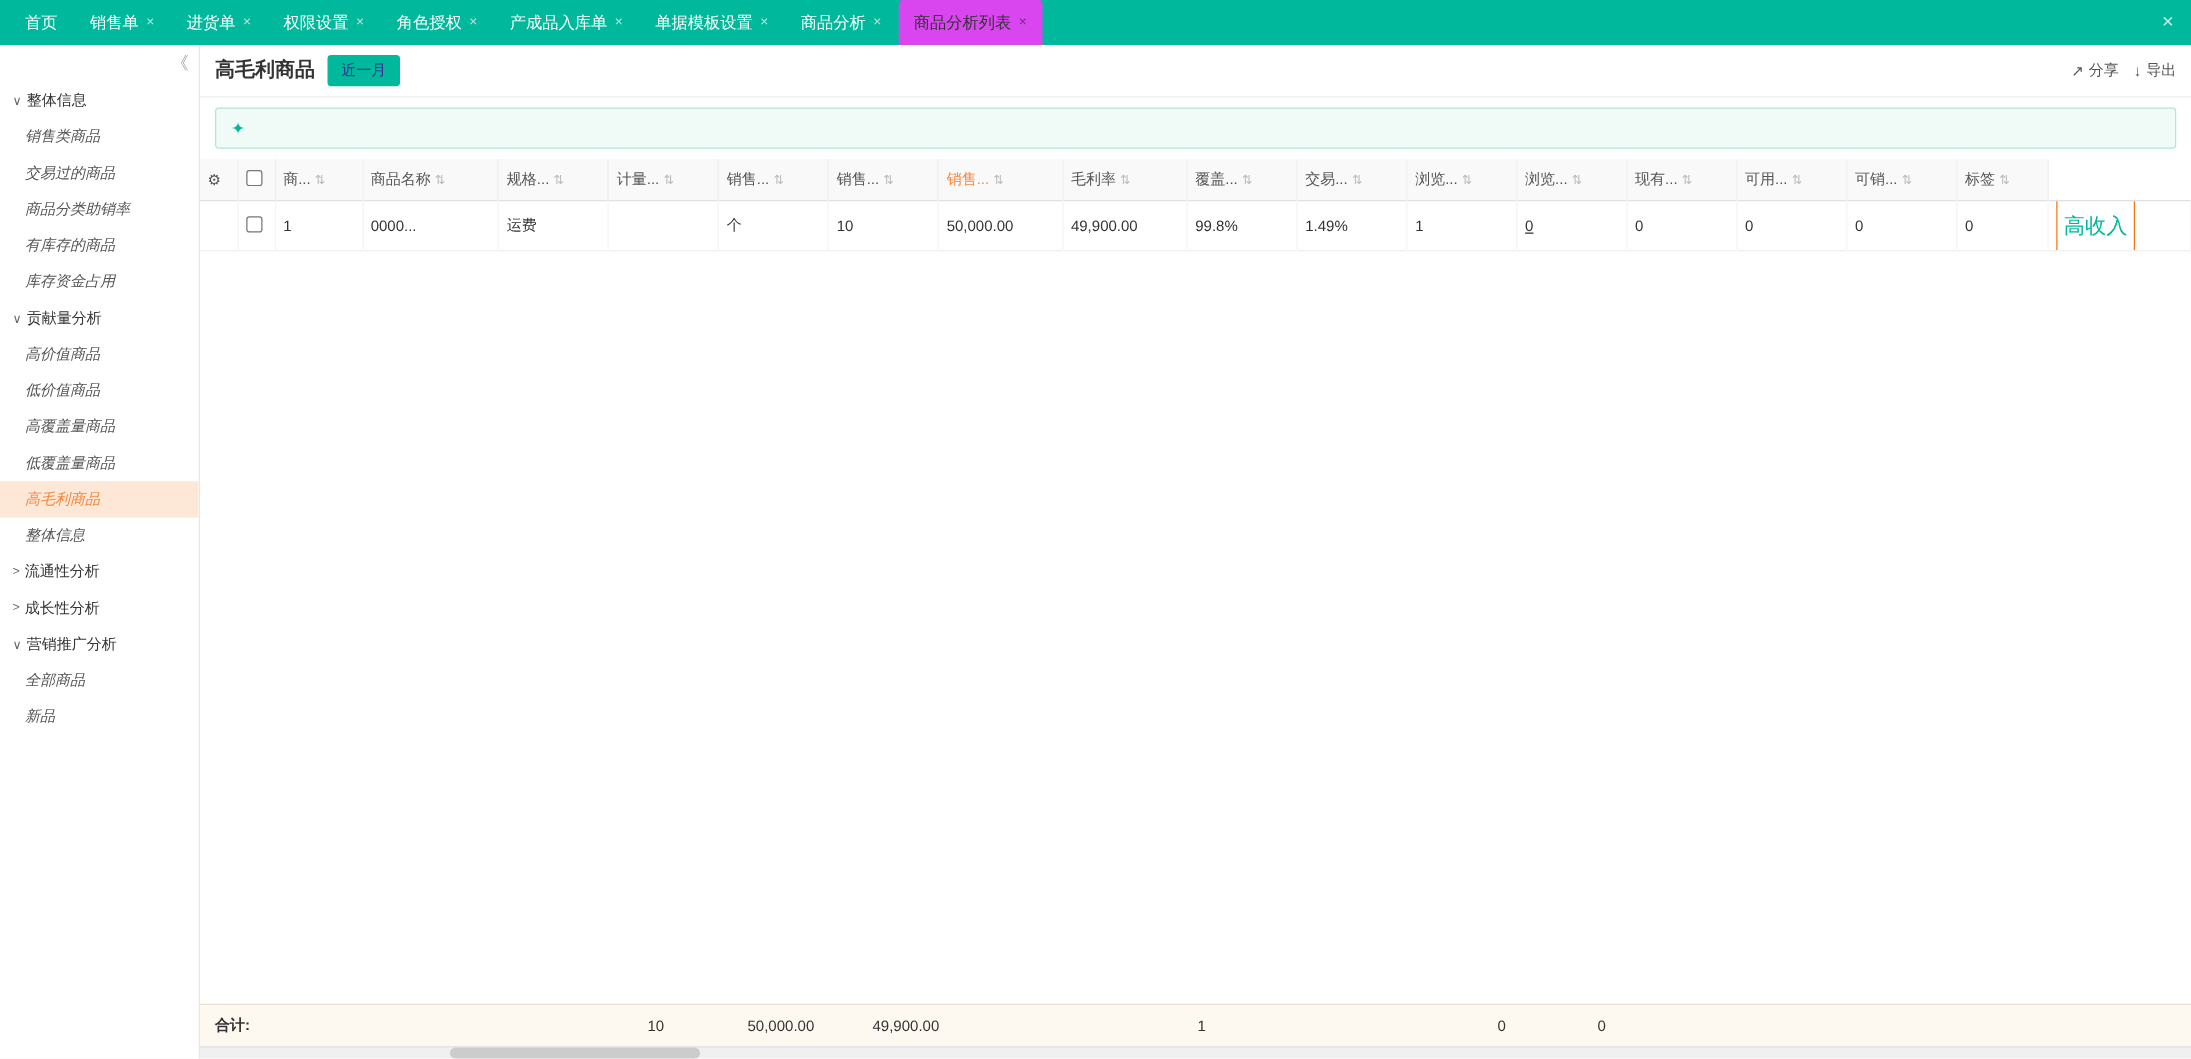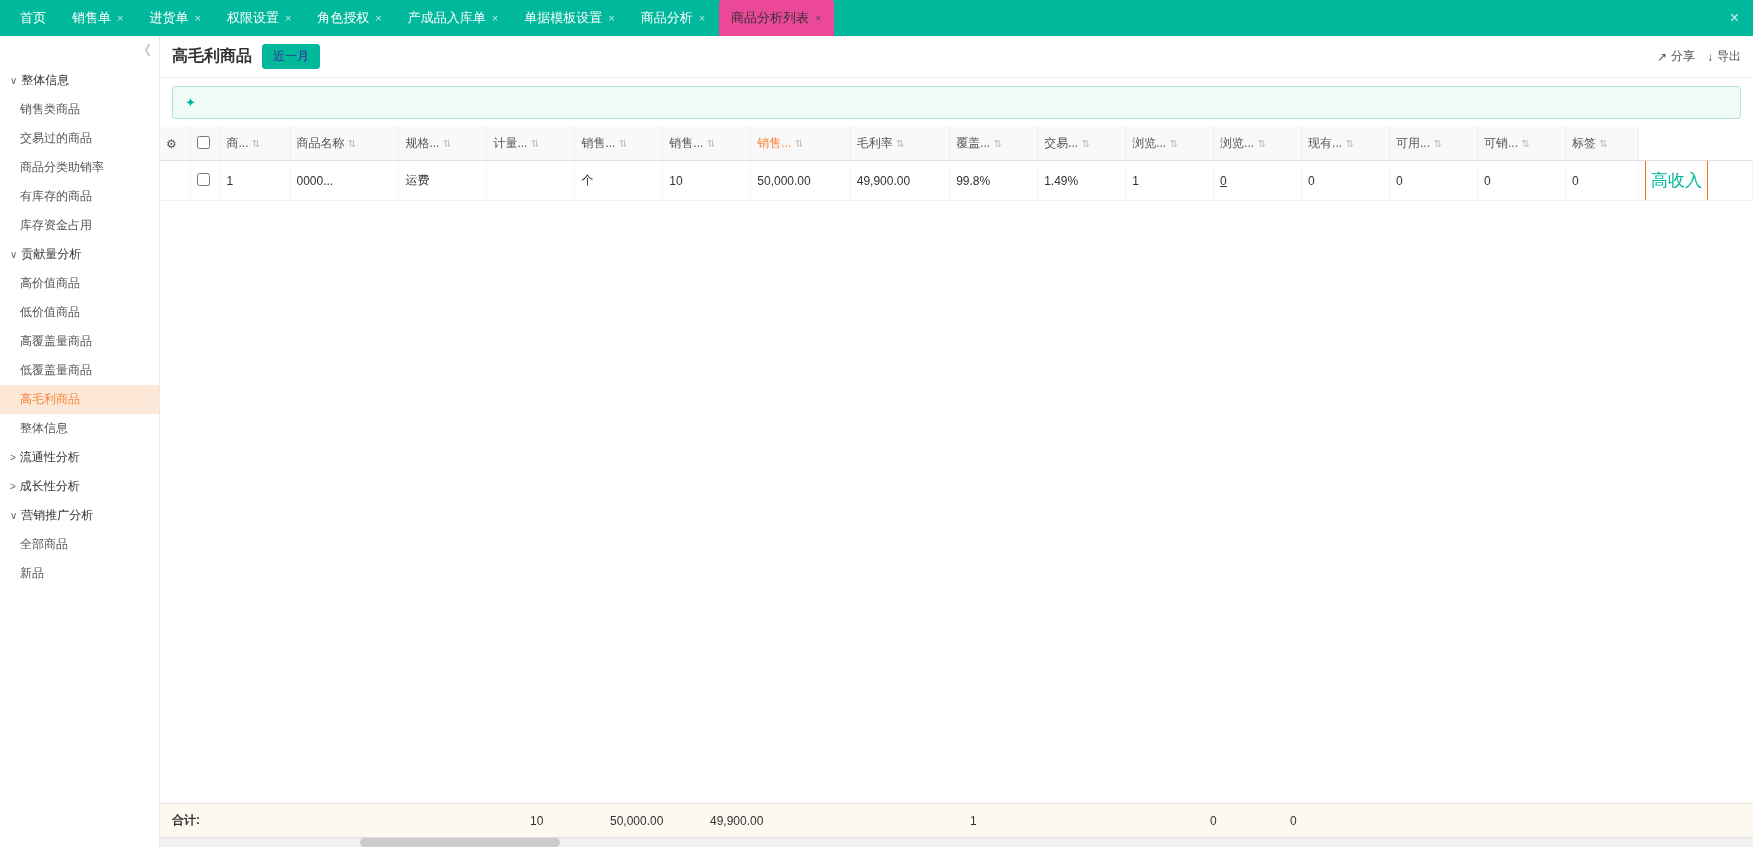--- a/index.html
+++ b/index.html
@@ -19,21 +19,21 @@
       padding: 4px 12px;
       cursor: pointer;
       white-space: nowrap;
       border-radius: 3px 3px 0 0;
       font-size: 13px;
       display: flex;
       align-items: center;
       gap: 4px;
       height: 100%;
     }
-    .nav-item.active { background: #ec4899; color: #333; }
+    .nav-item.active { background: #d946ef; color: #333; }
     .nav-item .close-x {
       font-size: 11px;
       opacity: 0.7;
       margin-left: 2px;
     }
     .nav-close-btn {
       margin-left: auto;
       cursor: pointer;
       font-size: 16px;
       opacity: 0.8;
@@ -72,20 +72,21 @@
     }
     .sidebar-group-title .arrow { font-size: 10px; color: #666; }
     .sidebar-item {
       padding: 6px 10px 6px 20px;
       cursor: pointer;
       color: #555;
       font-size: 12px;
       white-space: nowrap;
       overflow: hidden;
       text-overflow: ellipsis;
+      font-style: italic;
     }
     .sidebar-item.active { background: #fde8d8; color: #f5873d; }
 
     
     .content-area {
       flex: 1;
       display: flex;
       flex-direction: column;
       overflow: hidden;
       background: #fff;
@@ -212,21 +213,21 @@
     }
     .link-underline { text-decoration: underline; color: #333; cursor: pointer; }
 
     
     .footer-total {
       background: #fef9f0;
       border-top: 1px solid #e8e0d0;
       padding: 8px 12px;
       display: flex;
       align-items: center;
-      gap: 12px;
+      gap: 0;
       font-size: 12px;
       color: #333;
     }
     .footer-label { width: 160px; font-weight: bold; }
     .footer-cells {
       flex: 1;
       display: flex;
       gap: 0;
     }
     .footer-cell {

